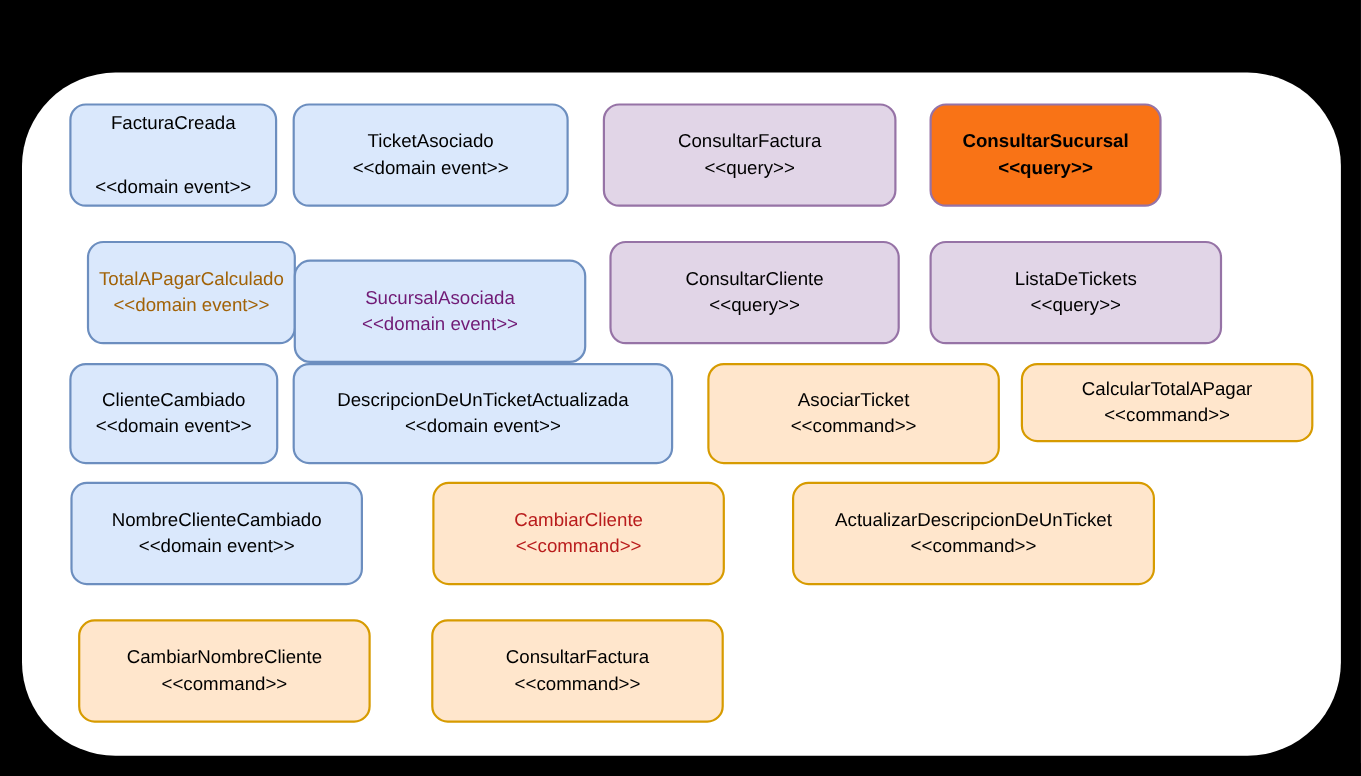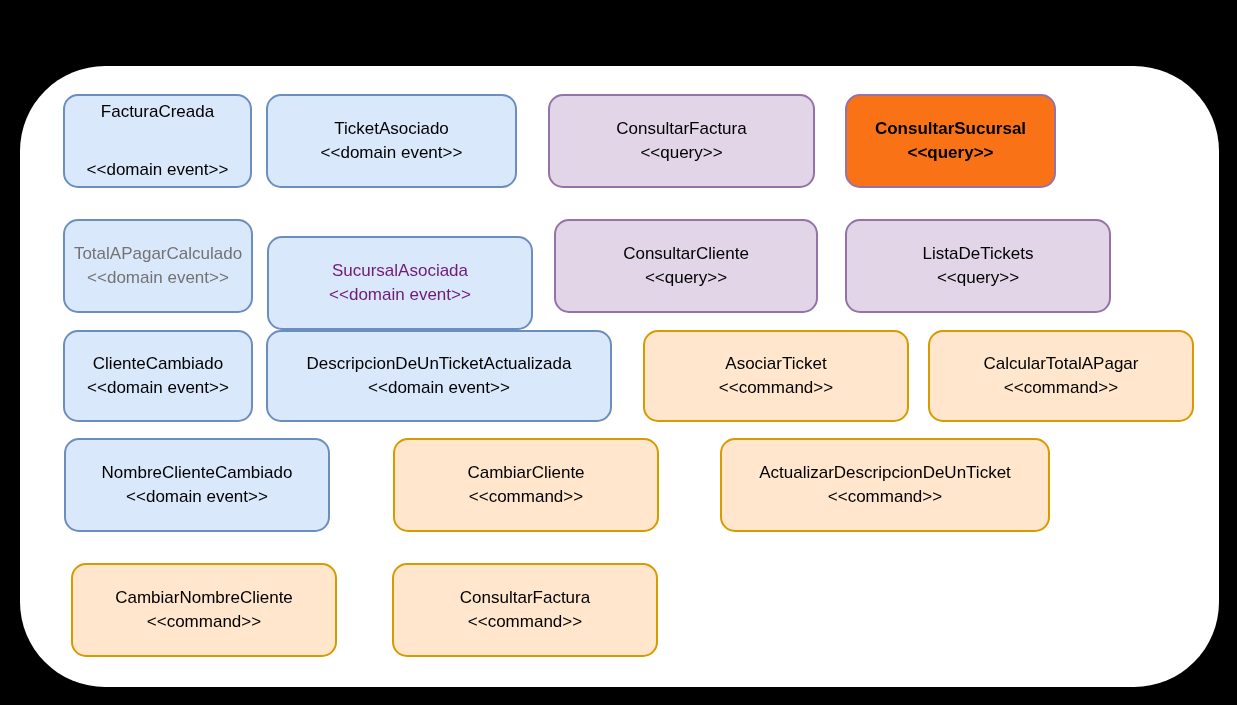--- a/index.html
+++ b/index.html
@@ -61,21 +61,21 @@
     <span class="node-stereotype">&lt;&lt;domain event&gt;&gt;</span>
   </div>
       <div class="node" style="left: 528px; top: 28px; width: 267px; height: 94px; background: rgb(225, 213, 231); border-color: rgb(150, 115, 166); color: rgb(0, 0, 0);">
     <span class="node-name">ConsultarFactura</span>
     <span class="node-stereotype">&lt;&lt;query&gt;&gt;</span>
   </div>
       <div class="node" style="left: 825px; top: 28px; width: 211px; height: 94px; background: #f97316; border-color: rgb(150, 115, 166); color: rgb(0, 0, 0); font-weight: bold;">
     <span class="node-name">ConsultarSucursal</span>
     <span class="node-stereotype">&lt;&lt;query&gt;&gt;</span>
   </div>
-      <div class="node" style="left: 43px; top: 153px; width: 190px; height: 94px; background: rgb(218, 232, 252); border-color: rgb(108, 142, 191); color: #737373;">
+      <div class="node" style="left: 59px; top: 153px; width: 190px; height: 94px; background: rgb(218, 232, 252); border-color: rgb(108, 142, 191); color: #a16207;">
     <span class="node-name">TotalAPagarCalculado</span>
     <span class="node-stereotype">&lt;&lt;domain event&gt;&gt;</span>
   </div>
       <div class="node" style="left: 247px; top: 170px; width: 266px; height: 94px; background: rgb(218, 232, 252); border-color: rgb(108, 142, 191); color: #701a75;">
     <span class="node-name">SucursalAsociada</span>
     <span class="node-stereotype">&lt;&lt;domain event&gt;&gt;</span>
   </div>
       <div class="node" style="left: 534px; top: 153px; width: 264px; height: 94px; background: rgb(225, 213, 231); border-color: rgb(150, 115, 166); color: rgb(0, 0, 0);">
     <span class="node-name">ConsultarCliente</span>
     <span class="node-stereotype">&lt;&lt;query&gt;&gt;</span>
@@ -89,29 +89,29 @@
     <span class="node-stereotype">&lt;&lt;domain event&gt;&gt;</span>
   </div>
       <div class="node" style="left: 246px; top: 264px; width: 346px; height: 92px; background: rgb(218, 232, 252); border-color: rgb(108, 142, 191); color: rgb(0, 0, 0);">
     <span class="node-name">DescripcionDeUnTicketActualizada</span>
     <span class="node-stereotype">&lt;&lt;domain event&gt;&gt;</span>
   </div>
       <div class="node" style="left: 623px; top: 264px; width: 266px; height: 92px; background: rgb(255, 230, 204); border-color: rgb(215, 155, 0); color: rgb(0, 0, 0);">
     <span class="node-name">AsociarTicket</span>
     <span class="node-stereotype">&lt;&lt;command&gt;&gt;</span>
   </div>
-      <div class="node" style="left: 908px; top: 264px; width: 266px; height: 92px; background: rgb(255, 230, 204); border-color: rgb(215, 155, 0); color: rgb(0, 0, 0);">
+      <div class="node" style="left: 908px; top: 264px; width: 266px; height: 72px; background: rgb(255, 230, 204); border-color: rgb(215, 155, 0); color: rgb(0, 0, 0);">
     <span class="node-name">CalcularTotalAPagar</span>
     <span class="node-stereotype">&lt;&lt;command&gt;&gt;</span>
   </div>
       <div class="node" style="left: 44px; top: 372px; width: 266px; height: 94px; background: rgb(218, 232, 252); border-color: rgb(108, 142, 191); color: rgb(0, 0, 0);">
     <span class="node-name">NombreClienteCambiado</span>
     <span class="node-stereotype">&lt;&lt;domain event&gt;&gt;</span>
   </div>
-      <div class="node" style="left: 373px; top: 372px; width: 266px; height: 94px; background: rgb(255, 230, 204); border-color: rgb(215, 155, 0); color: #000000;">
+      <div class="node" style="left: 373px; top: 372px; width: 266px; height: 94px; background: rgb(255, 230, 204); border-color: rgb(215, 155, 0); color: #b91c1c;">
     <span class="node-name">CambiarCliente</span>
     <span class="node-stereotype">&lt;&lt;command&gt;&gt;</span>
   </div>
       <div class="node" style="left: 700px; top: 372px; width: 330px; height: 94px; background: rgb(255, 230, 204); border-color: rgb(215, 155, 0); color: rgb(0, 0, 0); align-items: flex-end;">
     <span class="node-name">ActualizarDescripcionDeUnTicket</span>
     <span class="node-stereotype">&lt;&lt;command&gt;&gt;</span>
   </div>
       <div class="node" style="left: 51px; top: 497px; width: 266px; height: 94px; background: rgb(255, 230, 204); border-color: rgb(215, 155, 0); color: rgb(0, 0, 0);">
     <span class="node-name">CambiarNombreCliente</span>
     <span class="node-stereotype">&lt;&lt;command&gt;&gt;</span>

